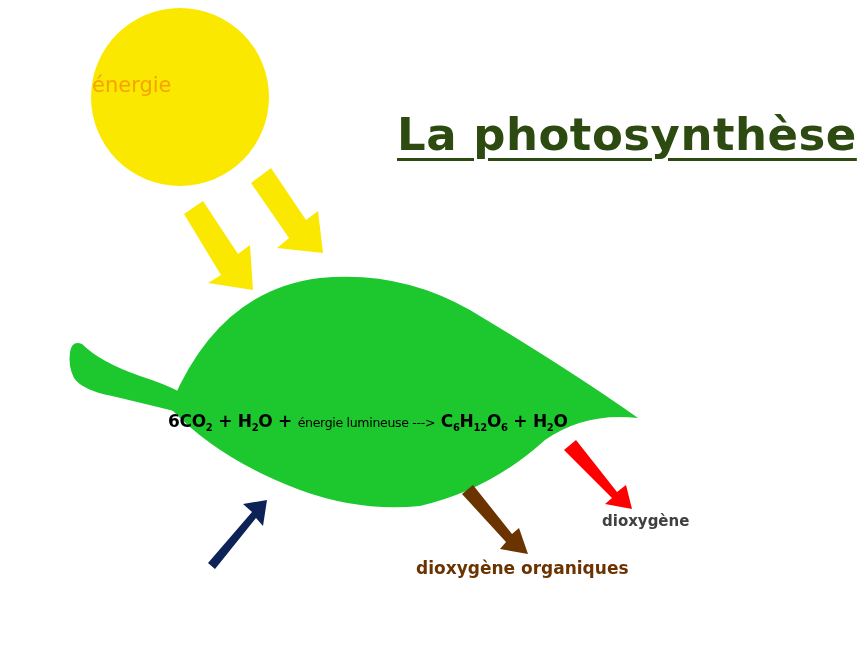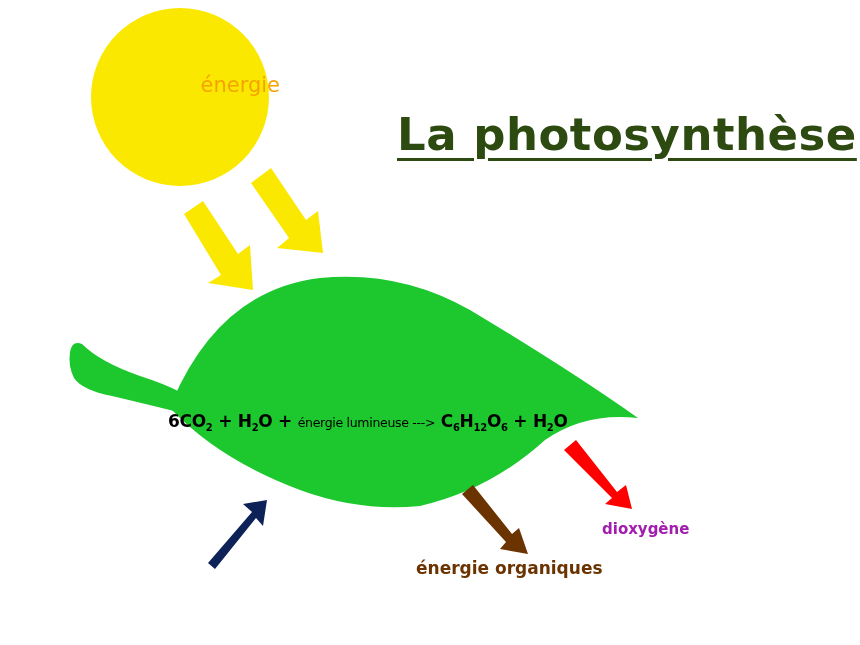--- a/index.html
+++ b/index.html
@@ -1,37 +1,37 @@
 <!DOCTYPE html>
 <html><head>
   <meta charset="utf-8">
   <style>
     html, body { margin: 0; padding: 0; background: #ffffff; }
     body { width: 860px; height: 645px; position: relative; overflow: hidden; font-family: "DejaVu Sans", sans-serif; }
     svg.scene { position: absolute; left: 0; top: 0; }
     .sun-label {
-      position: absolute; left: 92px; top: 72px; width: 188px; text-align: right;
+      position: absolute; left: 92px; top: 72px; width: 188px; text-align: left;
       color: #f5a300; font-size: 21px; line-height: 26px;
     }
     .title {
       position: absolute; left: 397px; top: 108px;
       color: #2d4a10; font-size: 45px; font-weight: bold; 
       text-decoration: underline; text-decoration-thickness: 3px; text-underline-offset: 8px;
       letter-spacing: 0.5px;
     }
     .equation {
       position: absolute; left: 168px; top: 391px; color: #000; font-weight: bold;
       font-size: 17px; white-space: nowrap; letter-spacing: -0.3px;
       font-family: "DejaVu Sans", sans-serif;
       margin-top: 20px;
     }
     .equation .small { font-size: 12.5px; font-weight: normal; }
     .equation sub { font-size: 10px; vertical-align: -4px; line-height: 0; }
     .label-o2 {
-      position: absolute; left: 602px; top: 512px; color: #a21caf; font-size: 15px; font-weight: bold; margin-top: 8px;
+      position: absolute; left: 602px; top: 512px; color: #404040; font-size: 15px; font-weight: bold;
     }
     .label-org {
       position: absolute; left: 416px; top: 558px; color: #6b3300; font-size: 17px; font-weight: bold;
     }
   </style>
 </head>
 <body>
 
 <svg class="scene" width="860" height="645" viewBox="0 0 860 645">
 
@@ -63,13 +63,13 @@
 
 <div class="sun-label">
   <div>énergie</div>
 </div>
 
 <div class="title">La photosynthèse</div>
 
 <div class="equation"><span>6CO</span><sub>2</sub><span> + </span><span>H</span><sub>2</sub><span>O</span><span> + </span><span class="small">énergie lumineuse ---&gt;</span><span> C</span><sub>6</sub><span>H</span><sub>12</sub><span>O</span><sub>6</sub><span> + </span><span>H</span><sub>2</sub><span>O</span></div>
 
 <div class="label-o2">dioxygène</div>
-<div class="label-org">énergie organiques</div>
+<div class="label-org">dioxygène organiques</div>
 
 </body></html>

